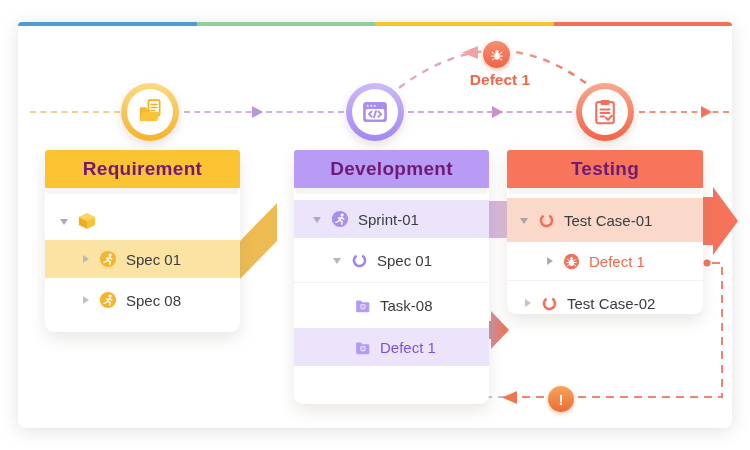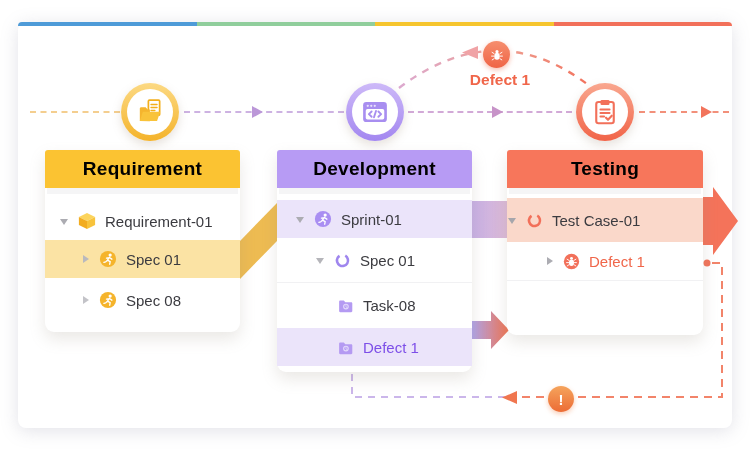--- a/index.html
+++ b/index.html
@@ -23,21 +23,21 @@
   .c-req{background:linear-gradient(180deg,#FCD983,#F4B32B);}
   .c-dev{background:linear-gradient(180deg,#CDB9F8,#A387F0);}
   .c-test{background:linear-gradient(180deg,#F9A78F,#F16448);}
 
   .overlay{position:absolute;left:0;top:0;z-index:1;pointer-events:none;}
 
   
   .card{position:absolute;background:#fff;border-radius:4px 4px 9px 9px;z-index:2;
     box-shadow:0 7px 16px rgba(150,140,125,.20);display:flex;flex-direction:column;}
   .hdr{height:38px;flex:0 0 38px;display:flex;align-items:center;justify-content:center;
-    color:#000000;font-size:19px;font-weight:bold;letter-spacing:.3px;border-radius:3px 3px 0 0;}
+    color:#701a75;font-size:19px;font-weight:bold;letter-spacing:.3px;border-radius:3px 3px 0 0;}
   .hdr-req{background:#FBC332}.hdr-dev{background:#B79BF4}.hdr-test{background:#F7765B}
   .strip{height:6px;flex:0 0 6px;background:#F5F5F6;margin:0 2px;}
   .sp{flex:0 0 auto;}
   .row{display:flex;align-items:center;gap:9px;font-size:15px;color:#3B3B40;flex:0 0 auto;}
   .hl-req{background:#FBE3A4}.hl-dev{background:#EBE4FA}.hl-test{background:#FAD8CA}
   .sep{border-bottom:1px solid #F1F1F3;}
   .txt-purple{color:#7D4FE8;font-weight:500;}
   .txt-coral{color:#F0664A;}
   .row svg{flex:0 0 auto;}
 
@@ -138,21 +138,20 @@
     <div class="sp" style="height:8px"></div>
     <div class="row" style="height:38px;padding-left:14px">
       <svg width="10" height="9" viewBox="0 0 10 9">
           <path d="M1 2h8L5 8Z" fill="#ACACB2"></path>
         </svg>
       <svg width="18" height="18" viewBox="0 0 20 20">
         <polygon points="10,1 19,5.5 10,10 1,5.5" fill="#FCD45C"></polygon>
         <polygon points="1,5.5 10,10 10,19 1,14.5" fill="#F2AC21"></polygon>
         <polygon points="19,5.5 10,10 10,19 19,14.5" fill="#F8C33C"></polygon>
       </svg>
-      <span>Requirement-01</span>
     </div>
     <div class="row hl-req" style="height:38px;padding-left:36px">
       <svg width="9" height="10" viewBox="0 0 9 10">
           <path d="M2 1l6 4-6 4Z" fill="#B9B9BE"></path>
         </svg>
       <svg width="18" height="18" viewBox="0 0 20 20">
         <circle cx="10" cy="10" r="9" fill="#F5B42C"></circle>
         <circle cx="12.4" cy="5.6" r="1.8" fill="#fff"></circle>
         <path d="M11.6 8.2L9.4 11.3M11.6 8.4l2.7 1.8M11.6 8.4L8.3 9M9.4 11.3l3 1.6-.5 2.9M9.4 11.3l-2 1.9-2 .6" stroke="#fff" stroke-width="1.5" fill="none" stroke-linecap="round" stroke-linejoin="round"></path>
       </svg>
@@ -164,21 +163,21 @@
         </svg>
       <svg width="18" height="18" viewBox="0 0 20 20">
         <circle cx="10" cy="10" r="9" fill="#F5B42C"></circle>
         <circle cx="12.4" cy="5.6" r="1.8" fill="#fff"></circle>
         <path d="M11.6 8.2L9.4 11.3M11.6 8.4l2.7 1.8M11.6 8.4L8.3 9M9.4 11.3l3 1.6-.5 2.9M9.4 11.3l-2 1.9-2 .6" stroke="#fff" stroke-width="1.5" fill="none" stroke-linecap="round" stroke-linejoin="round"></path>
       </svg>
       <span>Spec 08</span>
     </div>
   </div>
 
-  <div class="card" style="left:277px;top:150px;width:195px;height:222px">
+  <div class="card" style="left:294px;top:150px;width:195px;height:254px">
     <div class="hdr hdr-dev">Development</div>
     <div class="strip"></div>
     <div class="sp" style="height:6px"></div>
     <div class="row hl-dev" style="height:38px;padding-left:18px">
       <svg width="10" height="9" viewBox="0 0 10 9">
           <path d="M1 2h8L5 8Z" fill="#ACACB2"></path>
         </svg>
       <svg width="18" height="18" viewBox="0 0 20 20">
         <circle cx="10" cy="10" r="9" fill="#A98EF2"></circle>
         <circle cx="12.4" cy="5.6" r="1.8" fill="#fff"></circle>
@@ -206,44 +205,53 @@
     <div class="row hl-dev" style="height:38px;padding-left:60px">
       <svg width="17" height="17" viewBox="0 0 20 20">
         <path d="M2.5 16.5V5.5c0-.72.58-1.3 1.3-1.3h4.2l1.8 1.9h6.9c.72 0 1.3.58 1.3 1.3v9.1c0 .72-.58 1.3-1.3 1.3H3.8c-.72 0-1.3-.58-1.3-1.3z" fill="#B49AF2"></path>
         <circle cx="10.5" cy="11.3" r="2.7" fill="none" stroke="#E3D9FB" stroke-width="1.3"></circle>
         <path d="M10.5 10v1.5l1 .8" stroke="#E3D9FB" stroke-width="1" fill="none" stroke-linecap="round"></path>
       </svg>
       <span class="txt-purple">Defect 1</span>
     </div>
   </div>
 
-  <div class="card" style="left:507px;top:150px;width:196px;height:185px">
+  <div class="card" style="left:507px;top:150px;width:196px;height:164px">
     <div class="hdr hdr-test">Testing</div>
     <div class="strip"></div>
     <div class="sp" style="height:4px"></div>
-    <div class="row hl-test" style="height:44px;padding-left:0">
+    <div class="row hl-test" style="height:44px;padding-left:12px">
       <svg width="10" height="9" viewBox="0 0 10 9">
           <path d="M1 2h8L5 8Z" fill="#A6A6AC"></path>
         </svg>
       <svg width="17" height="17" viewBox="0 0 20 20">
         <circle cx="10" cy="10" r="6.5" fill="none" stroke="#F2705A" stroke-width="3" stroke-dasharray="33 8" transform="rotate(-60 10 10)"></circle>
       </svg>
       <span>Test Case-01</span>
     </div>
     <div class="row sep" style="height:38px;padding-left:38px">
       <svg width="9" height="10" viewBox="0 0 9 10">
           <path d="M2 1l6 4-6 4Z" fill="#ACACB2"></path>
         </svg>
       <svg width="17" height="17" viewBox="0 0 20 20">
         <circle cx="10" cy="10" r="9" fill="#F2705A"></circle>
         <circle cx="10" cy="6.3" r="1.7" fill="#fff"></circle>
         <ellipse cx="10" cy="11.4" rx="3" ry="3.9" fill="#fff"></ellipse>
         <path d="M6.9 8.6L4.8 7.3M6.6 11.3H4.2M6.9 13.9l-2 1.3M13.1 8.6l2.1-1.3M13.4 11.3h2.4M13.1 13.9l2 1.3" stroke="#fff" stroke-width="1.1" stroke-linecap="round"></path>
       </svg>
       <span class="txt-coral">Defect 1</span>
+    </div>
+    <div class="row" style="height:44px;padding-left:16px">
+      <svg width="9" height="10" viewBox="0 0 9 10">
+          <path d="M2 1l6 4-6 4Z" fill="#C3C3C8"></path>
+        </svg>
+      <svg width="17" height="17" viewBox="0 0 20 20">
+        <circle cx="10" cy="10" r="6.5" fill="none" stroke="#F2705A" stroke-width="3" stroke-dasharray="33 8" transform="rotate(-60 10 10)"></circle>
+      </svg>
+      <span>Test Case-02</span>
     </div>
   </div>
 
   <div class="badge bug-badge">
     <svg width="16" height="16" viewBox="0 0 20 20">
       <circle cx="10" cy="5.8" r="2" fill="#fff"></circle>
       <ellipse cx="10" cy="11.6" rx="3.4" ry="4.4" fill="#fff"></ellipse>
       <path d="M6.4 8.3L3.8 6.7M6.1 11.4H3.2M6.4 14.5l-2.4 1.6M13.6 8.3l2.6-1.6M13.9 11.4h2.9M13.6 14.5l2.4 1.6" stroke="#fff" stroke-width="1.2" stroke-linecap="round"></path>
     </svg>
   </div>

